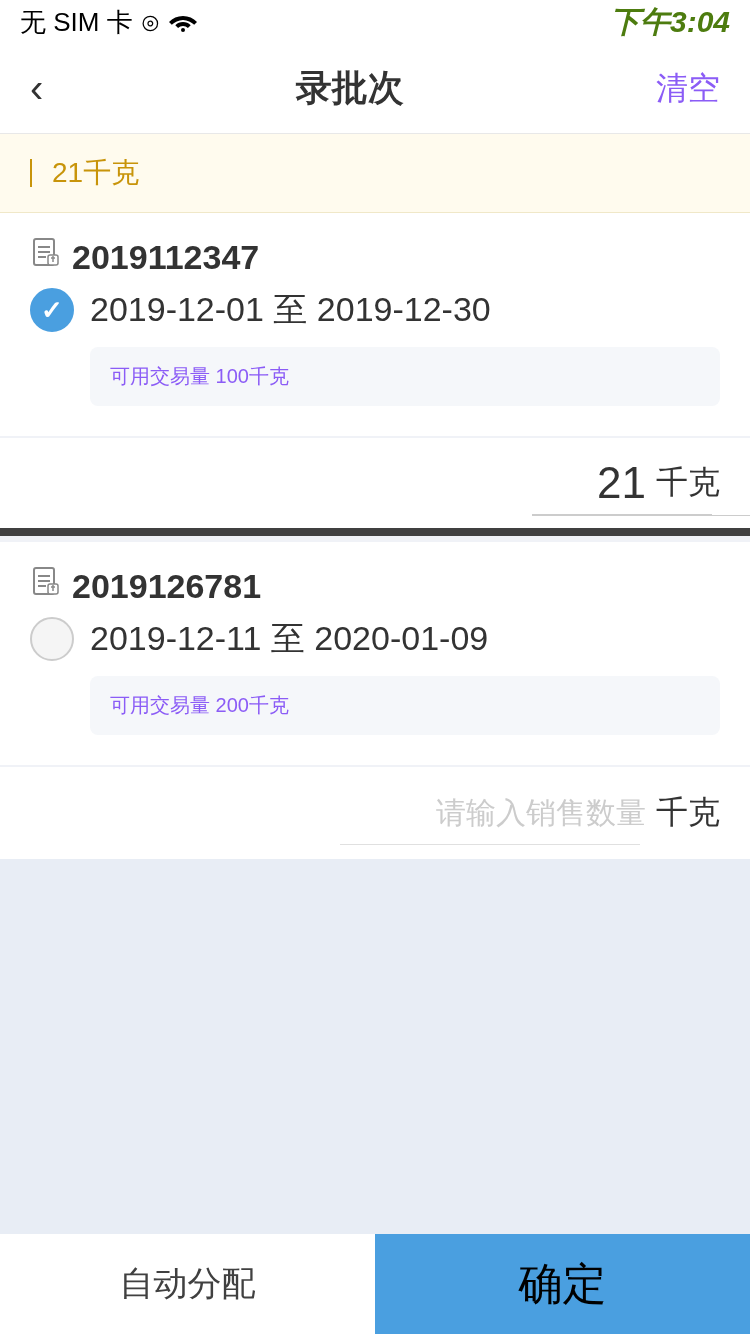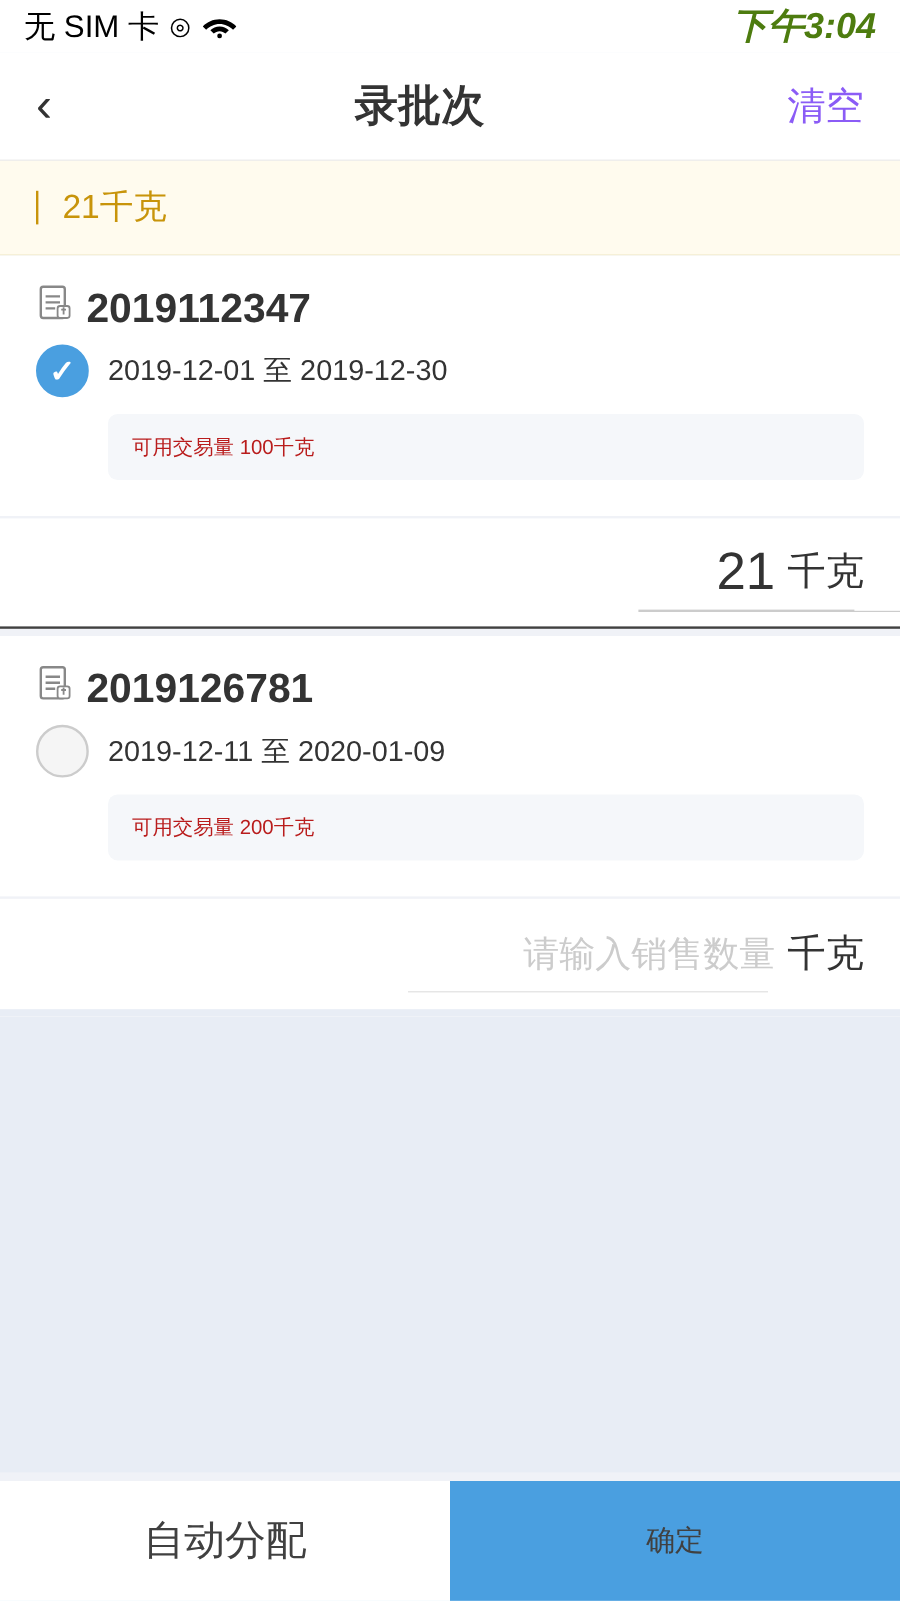--- a/index.html
+++ b/index.html
@@ -165,43 +165,43 @@
       background: #4a9fe0;
       border-color: #4a9fe0;
     }
     .radio-circle.selected::after {
       content: '✓';
       color: #fff;
       font-size: 26px;
       font-weight: bold;
     }
     .batch-date {
-      font-size: 24px;
+      font-size: 34px;
       color: #333;
     }
     .batch-available-box {
       background: #f5f7fa;
       border-radius: 8px;
       padding: 16px 20px;
       margin-left: 60px;
     }
     .batch-available-text {
-      font-size: 17px;
-      color: #b91c1c;
+      font-size: 20px;
+      color: #8b5cf6;
     }
 
     
     .amount-row {
       background: #fff;
       display: flex;
       align-items: center;
       justify-content: flex-end;
       padding: 20px 30px;
       gap: 10px;
-      border-bottom: 2px solid #404040;
+      border-bottom: 8px solid #404040;
     }
     .amount-value {
       font-size: 44px;
       font-weight: 500;
       color: #333;
     }
     .amount-unit {
       font-size: 32px;
       color: #333;
     }
@@ -272,22 +272,22 @@
       color: #404040;
       background: #fff;
       border: none;
       cursor: pointer;
     }
     .btn-confirm {
       flex: 1;
       display: flex;
       align-items: center;
       justify-content: center;
-      font-size: 24px;
-      color: #404040;
+      font-size: 44px;
+      color: #000000;
       background: #4a9fe0;
       border: none;
       cursor: pointer;
     }
   </style>
 </head>
 <body>
 
 <div class="status-bar">
   <div class="status-left">

